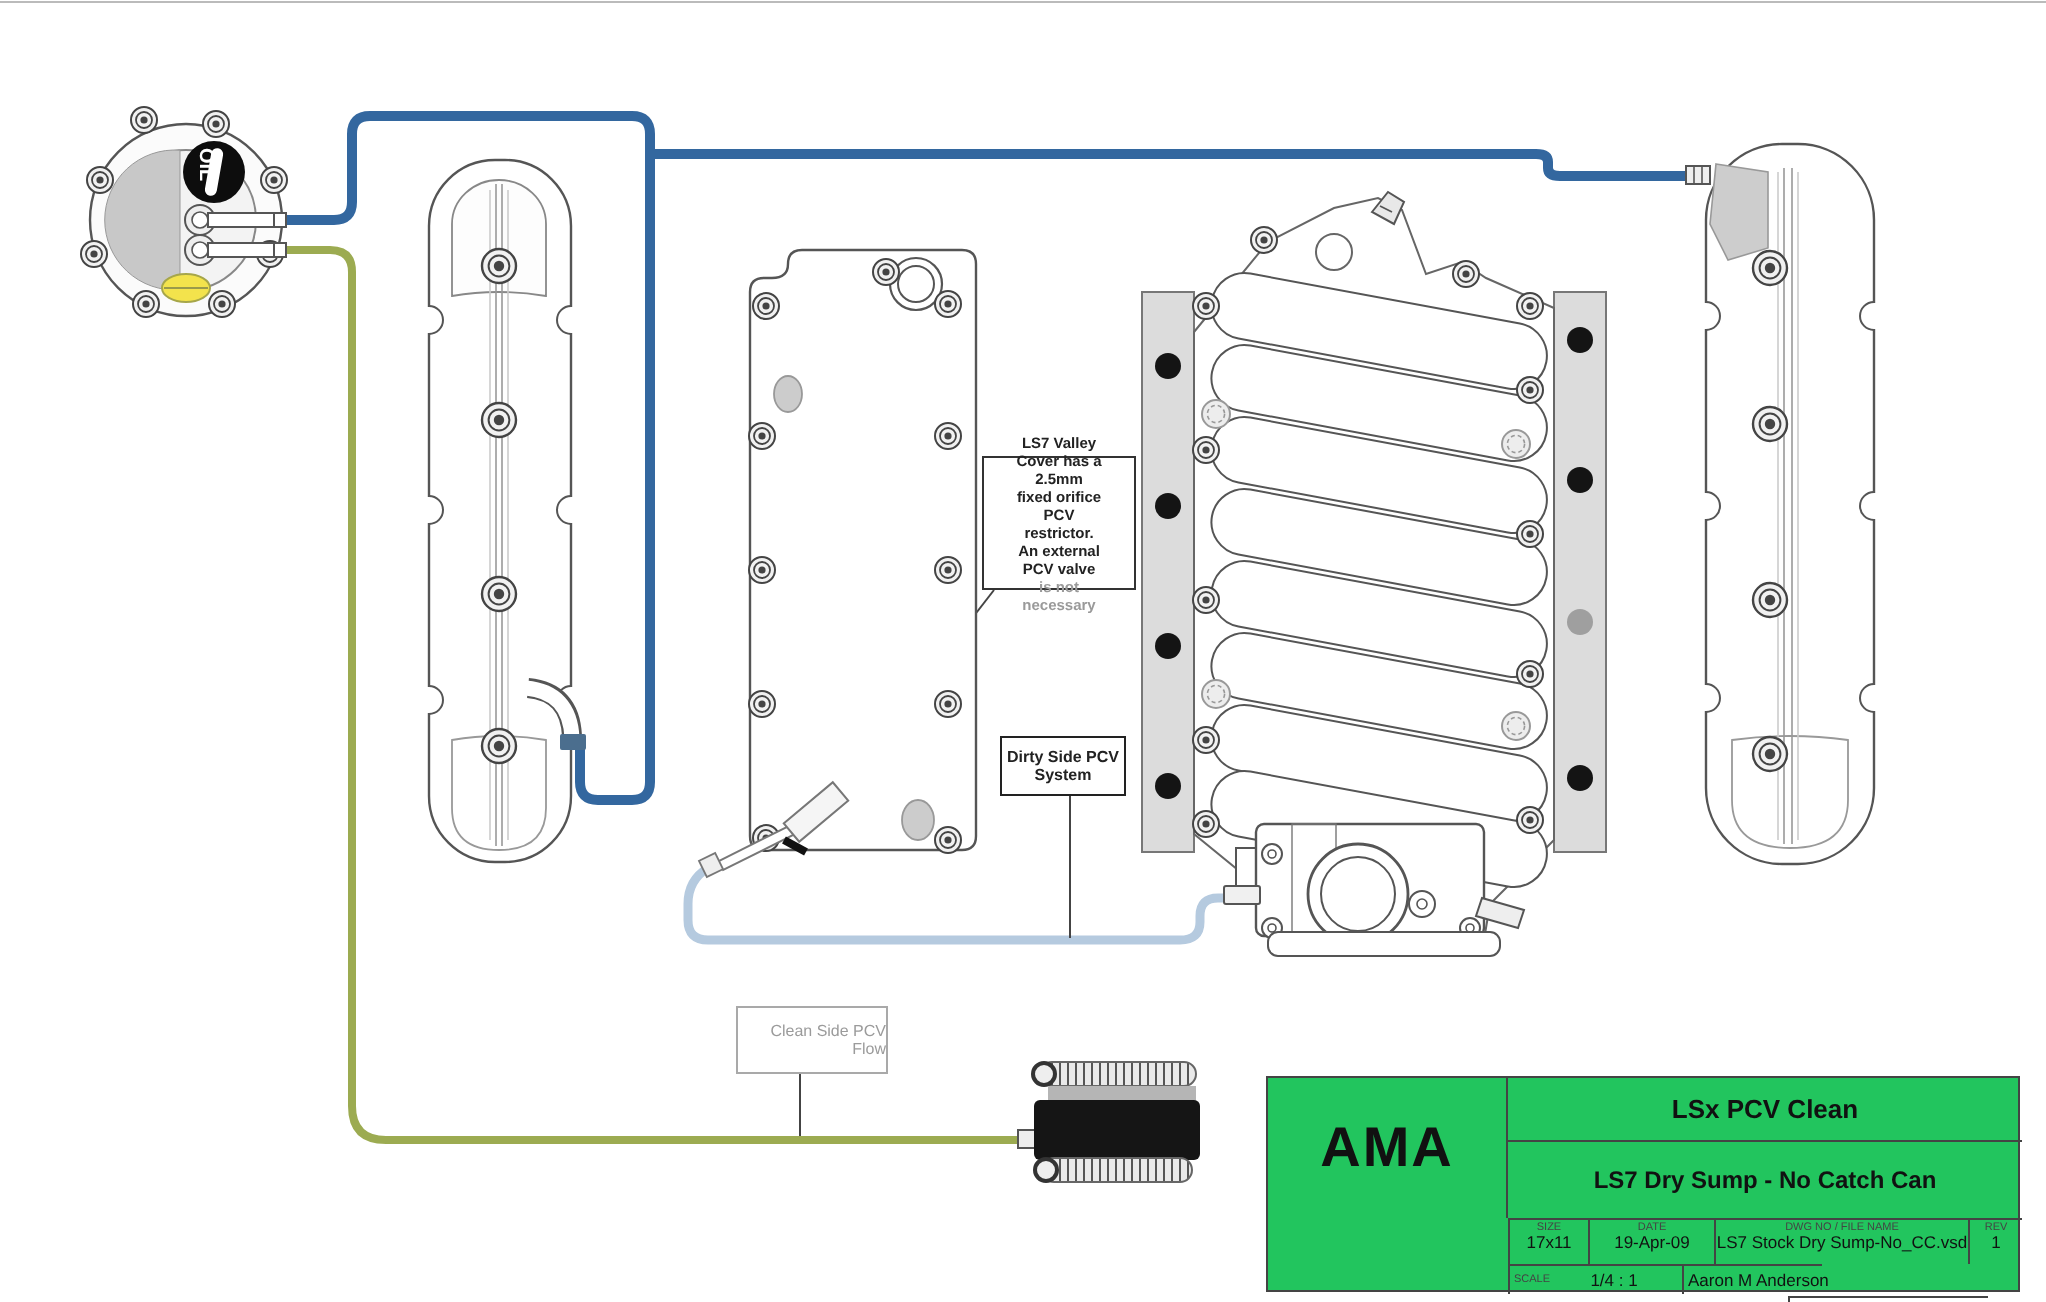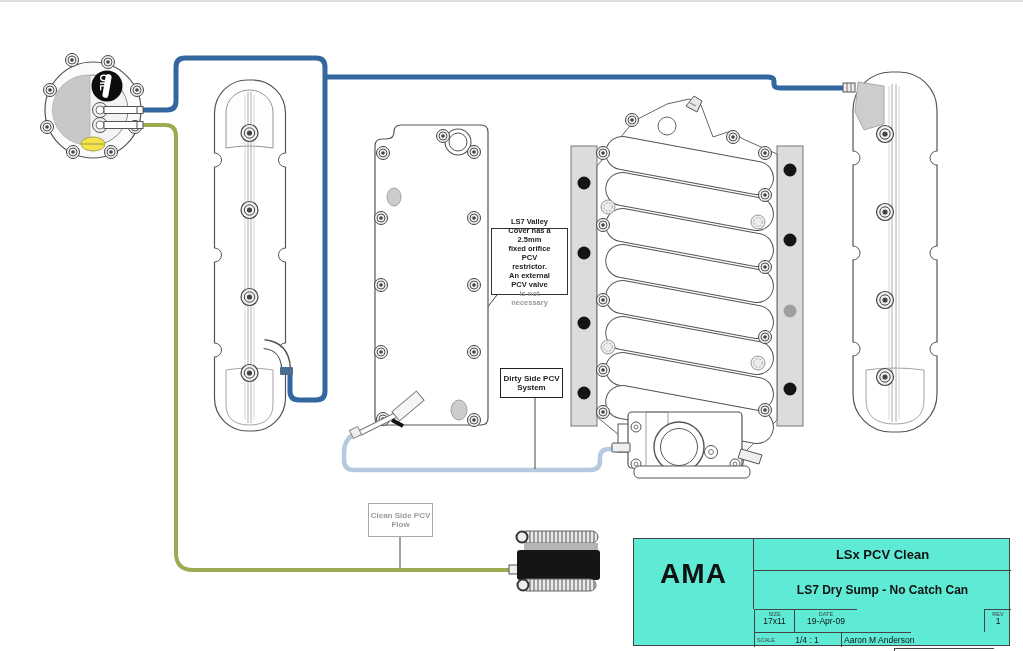--- a/index.html
+++ b/index.html
@@ -8,26 +8,26 @@
   .stage svg{position:absolute;left:0;top:0;}
 
   
   .note{position:absolute;background:#fff;text-align:center;box-sizing:border-box;
         display:flex;flex-direction:column;align-items:center;justify-content:center;}
   .callout{left:491px;top:228px;width:77px;height:67px;border:1px solid #333;
            font-size:7.5px;line-height:9px;font-weight:bold;color:#222;padding:16px;}
   .callout .faded{color:#9a9a9a;}
   .dirtybox{left:500px;top:368px;width:63px;height:30px;border:1.5px solid #222;
             font-size:8px;line-height:9.5px;font-weight:bold;color:#222;}
-  .cleanbox{left:368px;top:503px;width:65px;height:34px;border:1px solid #a9a9a9;
-            font-size:8px;line-height:9.5px;font-weight:bold;color:#9b9b9b;}
+  .cleanbox{left:368px;top:503px;width:76px;height:34px;border:1px solid #a9a9a9;
+            font-size:8px;line-height:9.5px;font-weight:normal;color:#9b9b9b;text-align:right;}
 
   
   .tb{position:absolute;left:633px;top:538px;width:377px;height:108px;
-      border:1.5px solid #444;box-sizing:border-box;background:#5eead4;color:#111;}
+      border:1.5px solid #444;box-sizing:border-box;background:#22c55e;color:#111;}
   .tb .cell{position:absolute;box-sizing:border-box;display:flex;align-items:center;justify-content:center;}
   .tb-ama{left:0;top:0;width:120px;height:70px;border-right:1.5px solid #444;
           font-weight:bold;font-size:28px;letter-spacing:1px;}
   .tb-config{left:0;top:70px;width:120px;height:38px;border-right:1.5px solid #444;border-top:1px solid #444;
              font-size:9px;}
   .tb-title{left:120px;top:0;width:257px;height:32px;border-bottom:1px solid #444;
             font-weight:bold;font-size:13px;}
   .tb-subtitle{left:120px;top:32px;width:257px;height:38px;font-weight:bold;font-size:12px;}
   .mini{position:absolute;box-sizing:border-box;border-top:1px solid #444;border-left:1px solid #444;
         display:flex;flex-direction:column;align-items:center;
@@ -314,20 +314,24 @@
   <div class="cell tb-subtitle">LS7 Dry Sump - No Catch Can</div>
 
   <div class="mini" style="left:120px;top:70px;width:40px;height:23px;">
     <span class="lbl">SIZE</span>
     <span class="val">17x11</span>
   </div>
   <div class="mini" style="left:160px;top:70px;width:63px;height:23px;">
     <span class="lbl">DATE</span>
     <span class="val">19-Apr-09</span>
   </div>
+  <div class="mini" style="left:223px;top:70px;width:127px;height:23px;">
+    <span class="lbl">DWG NO / FILE NAME</span>
+    <span class="val">LS7 Stock Dry Sump-No_CC.vsd</span>
+  </div>
   <div class="mini" style="left:350px;top:70px;width:27px;height:23px;border-right:none;">
     <span class="lbl">REV</span>
     <span class="val">1</span>
   </div>
 
   <div class="row2" style="left:120px;top:93px;width:87px;height:15px;">
     <span class="lbl">SCALE</span>
     <span class="val">1/4 : 1</span>
   </div>
   <div class="row2" style="left:207px;top:93px;width:70px;height:15px;">

